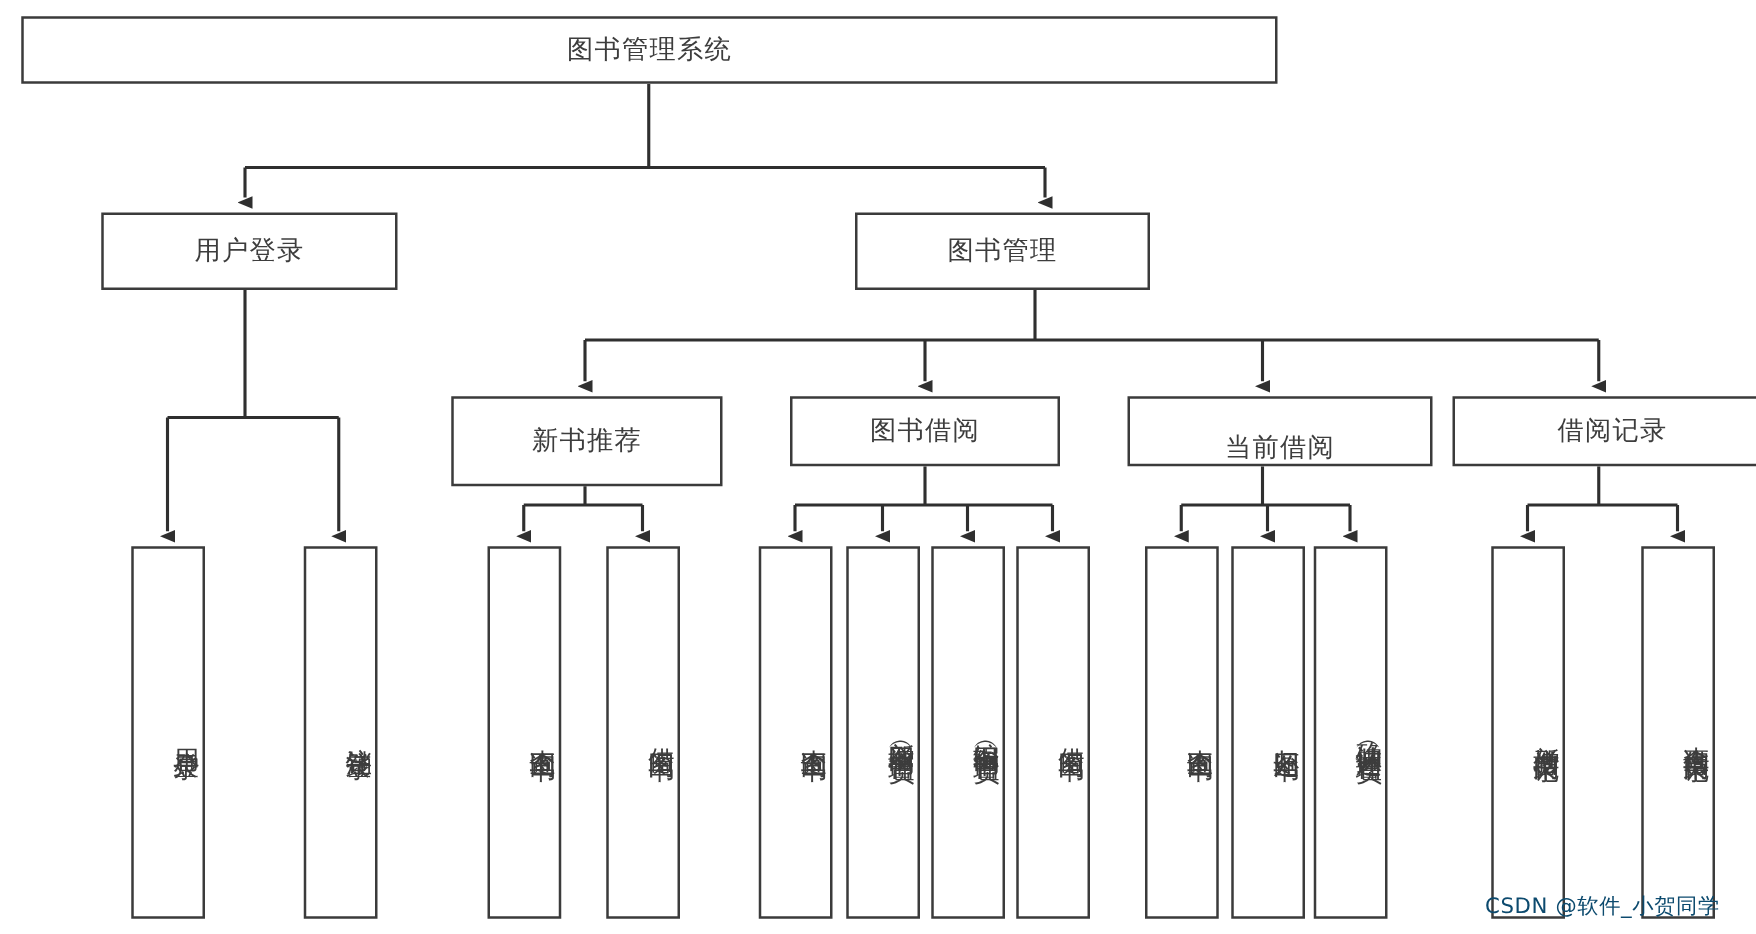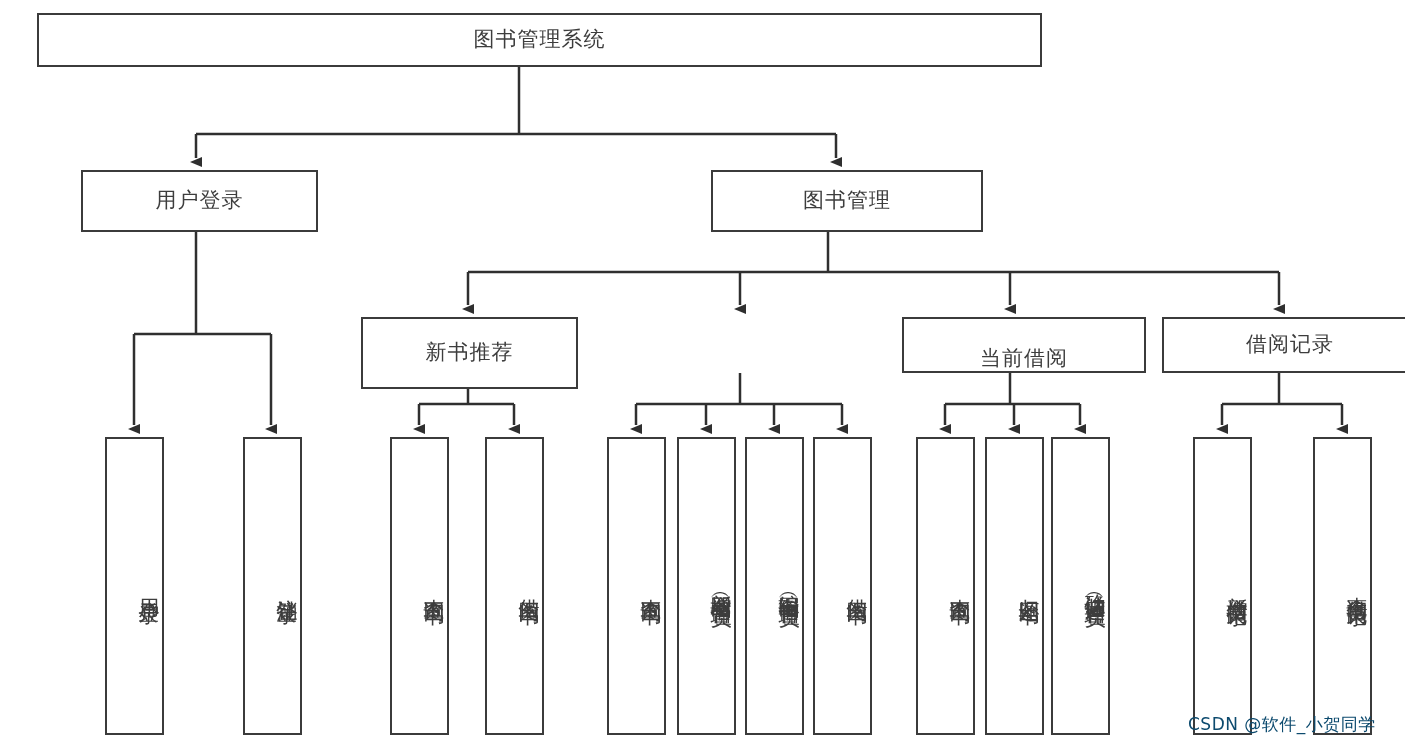--- a/index.html
+++ b/index.html
@@ -123,34 +123,37 @@
       <path d="M1014,404 L1014,425" marker-end="url(#arrow)"></path>
       <path d="M1080,404 L1080,425" marker-end="url(#arrow)"></path>
 
       <path d="M1279,373 L1279,404"></path>
       <path d="M1222,404 L1342,404"></path>
       <path d="M1222,404 L1222,425" marker-end="url(#arrow)"></path>
       <path d="M1342,404 L1342,425" marker-end="url(#arrow)"></path>
     </g>
   </svg>
 
-  <div class="node horizontal" style="left:17px; top:13px; width:1005px; height:54px;margin-left:20px;">
+  <div class="node horizontal" style="left:17px; top:13px; width:1005px; height:54px;">
     <span class="node-label">图书管理系统</span>
   </div>
 
   <div class="node horizontal" style="left:81px; top:170px; width:237px; height:62px;">
     <span class="node-label">用户登录</span>
   </div>
-  <div class="node horizontal" style="left:711px; top:170px; width:272px; height:62px;">
+  <div class="node horizontal" style="left:684px; top:170px; width:236px; height:62px;">
     <span class="node-label">图书管理</span>
   </div>
 
   <div class="node horizontal" style="left:361px; top:317px; width:217px; height:72px;">
     <span class="node-label">新书推荐</span>
   </div>
+  <div class="node horizontal" style="left:632px; top:317px; width:216px; height:56px;">
+    <span class="node-label">图书借阅</span>
+  </div>
   <div class="node horizontal" style="left:902px; top:317px; width:244px; height:56px;align-items:flex-end;">
     <span class="node-label">当前借阅</span>
   </div>
   <div class="node horizontal" style="left:1162px; top:317px; width:256px; height:56px;">
     <span class="node-label">借阅记录</span>
   </div>
 
   <div class="node vertical" style="left:105px; top:437px; width:59px; height:298px;">
     <span class="node-label">用户登录</span>
   </div>

